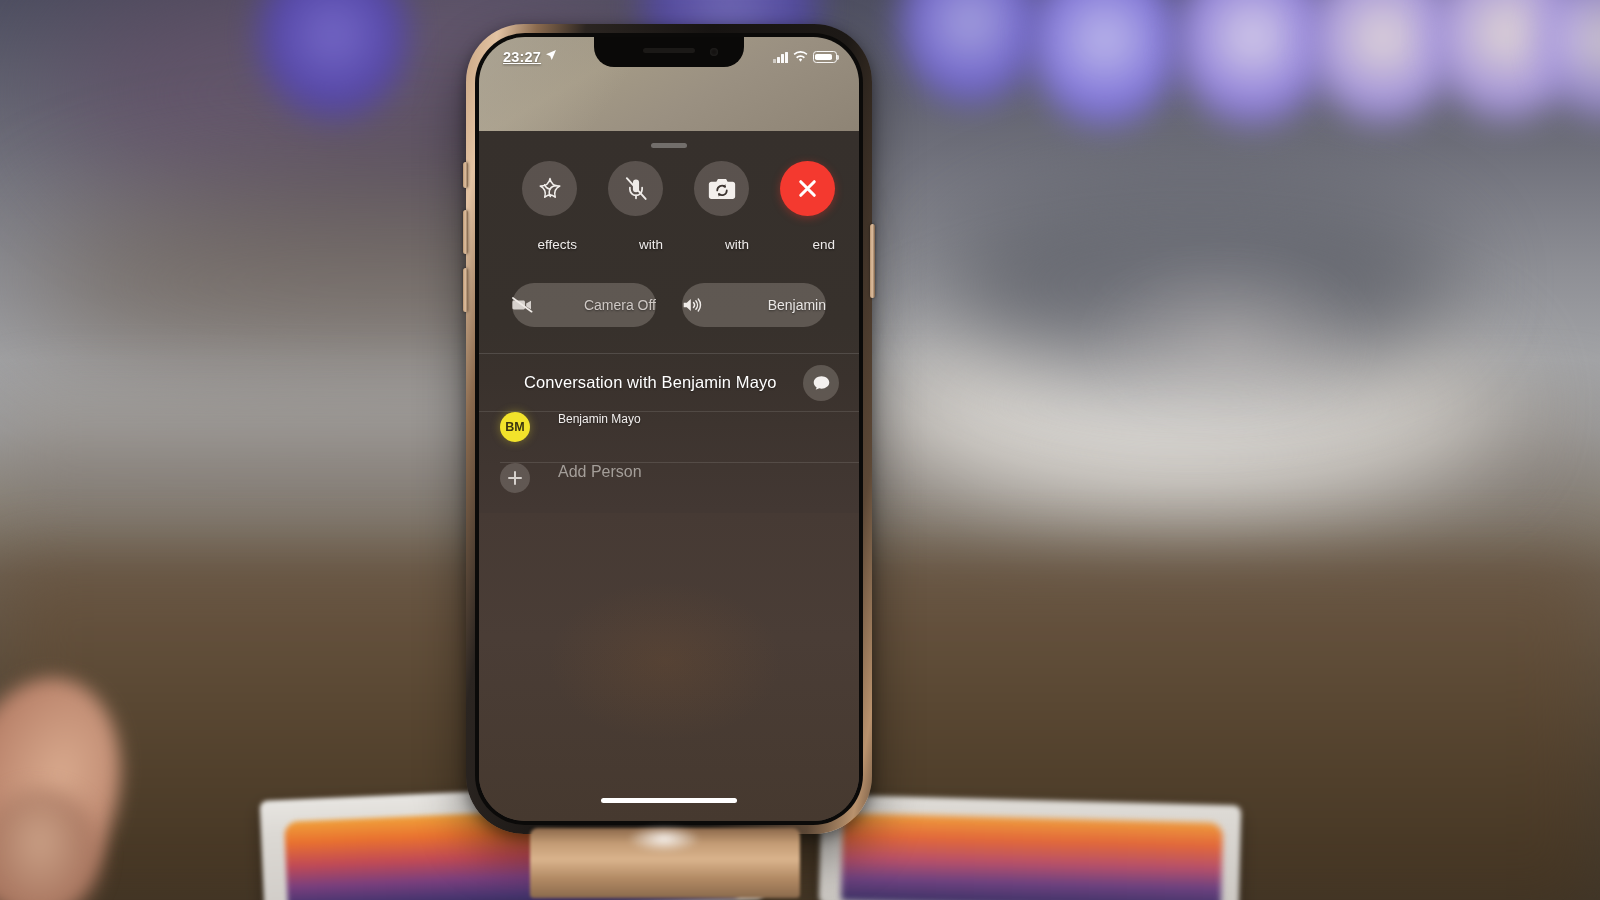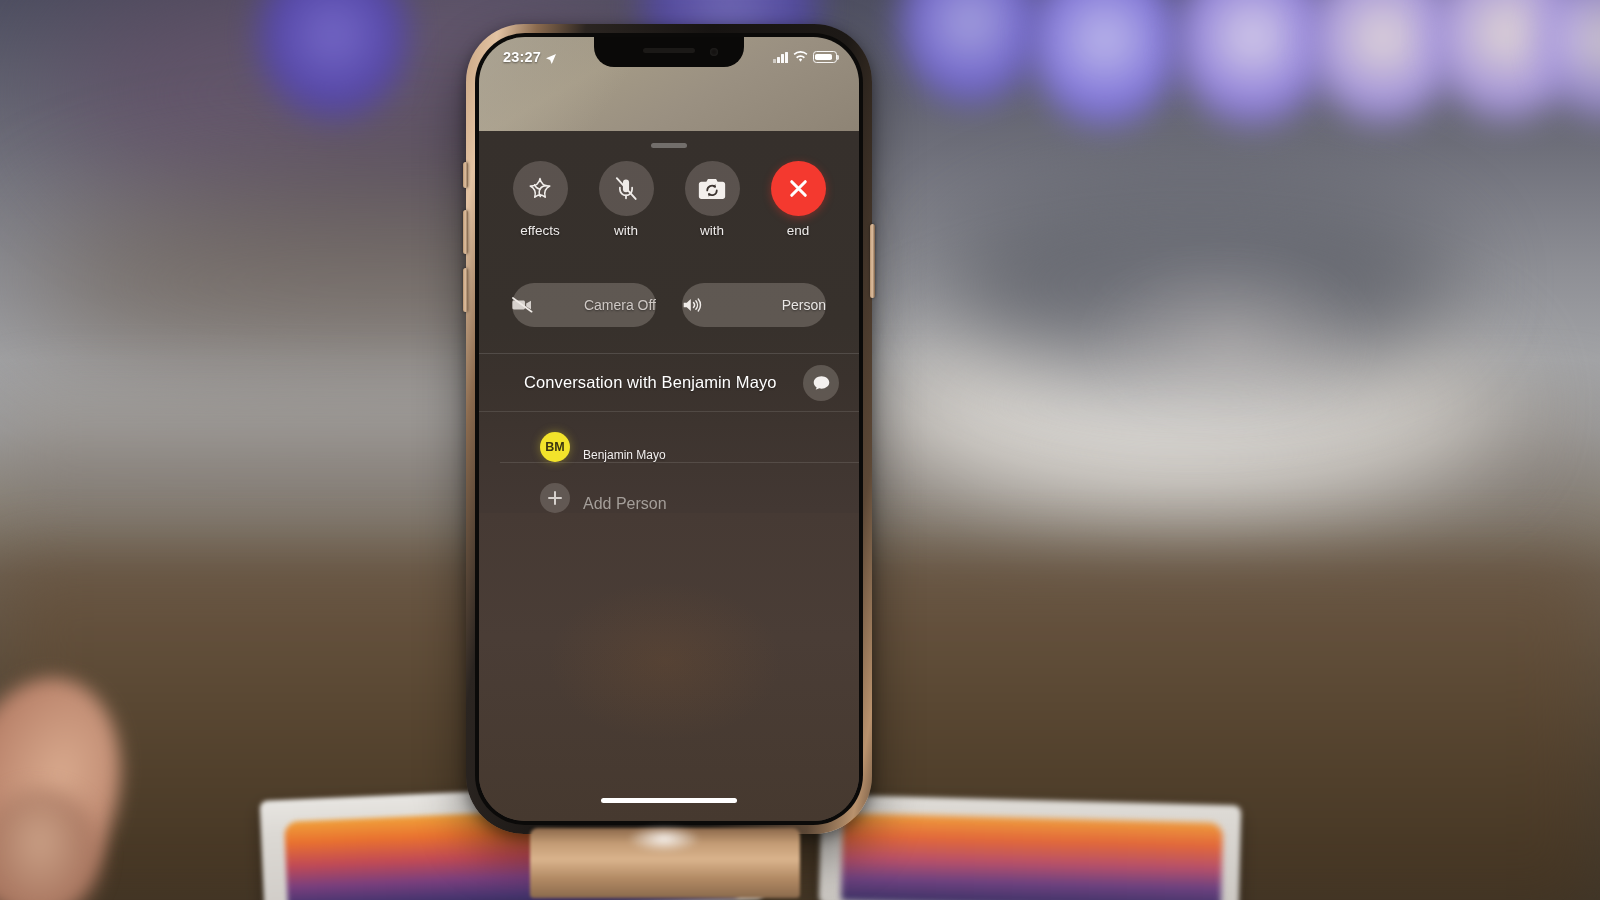--- a/index.html
+++ b/index.html
@@ -97,21 +97,21 @@
   
   #status-bar{
     position:absolute; left:0; right:0; top:0; height:34px; z-index:7;
     display:flex; align-items:center; justify-content:space-between;
     padding:6px 22px 0 24px;
     color:#fff;
     font-size:14.5px; font-weight:600;
     letter-spacing:.2px;
     text-shadow:0 1px 2px rgba(0,0,0,.45);
   }
-  #status-left{ display:flex; align-items:flex-end; gap:4px; }
+  #status-left{ display:flex; align-items:flex-start; gap:4px;text-decoration:underline; }
   #status-right{ display:flex; align-items:center; gap:5px; }
 
   .sig-bars{ display:flex; align-items:flex-end; gap:1.5px; height:11px; }
   .sig-bars i{ display:block; width:2.6px; background:#fff; border-radius:.6px; opacity:.95;}
   .sig-bars i:nth-child(1){ height:4px; opacity:.55;}
   .sig-bars i:nth-child(2){ height:6px;}
   .sig-bars i:nth-child(3){ height:8.5px;}
   .sig-bars i:nth-child(4){ height:11px;}
 
   .battery{
@@ -138,21 +138,21 @@
     width:36px; height:4.5px; border-radius:3px;
     background:rgba(255,255,255,.30);
   }
 
   #btn-grid{
     position:absolute; left:0; right:0; top:30px;
     display:flex; justify-content:space-evenly;
     padding:0 12px;
   }
   .ctl{
-    display:flex; flex-direction:column; align-items:center; gap:7px;
+    display:flex; flex-direction:column; align-items:flex-end; gap:21px;
     width:74px;
   }
   .ctl-circle{
     width:55px; height:55px; border-radius:50%;
     background:rgba(140,132,126,.42);
     display:flex; align-items:center; justify-content:center;
     position:relative;
   }
   .ctl-circle.danger{
     background:#f4392f;
@@ -198,23 +198,22 @@
   }
   #msg-btn{
     width:36px; height:36px; border-radius:50%;
     background:rgba(150,142,136,.40);
     display:flex; align-items:center; justify-content:center;
   }
   .row-sep{ height:1px; background:rgba(255,255,255,.11); margin-left:21px;}
   .row-sep.full{ margin-left:0; }
 
   .person-row{
-    height:50px; display:flex; align-items:flex-end; gap:13px;
+    height:50px; display:flex; align-items:flex-start; gap:28px;
     padding:0 21px;
-    margin-left:40px;
   }
   .avatar{
     width:30px; height:30px; border-radius:50%;
     background:#f2e32b;
     display:flex; align-items:center; justify-content:center;
     font-size:12.5px; font-weight:700; color:#3a3410;
     box-shadow:0 0 10px rgba(242,227,43,.35);
     flex:0 0 auto;
   }
   .person-name{ color:#f2efee; font-size:12px; text-shadow:0 1px 2px rgba(0,0,0,.4);}
@@ -465,21 +464,21 @@
               <span>
                 <svg width="22" height="18" viewBox="0 0 26 20">
                   <path d="M2 7.2h3.6L10.4 3v14l-4.8-4.2H2z" fill="#f0ece9"></path>
                   <g fill="none" stroke="#f0ece9" stroke-width="1.7" stroke-linecap="round">
                     <path d="M13.6 7.1a4.3 4.3 0 0 1 0 5.8"></path>
                     <path d="M16.4 5a7.6 7.6 0 0 1 0 10"></path>
                     <path d="M19.2 2.9a10.9 10.9 0 0 1 0 14.2"></path>
                   </g>
                 </svg>
               </span>
-              <span>Person</span>
+              <span>Benjamin</span>
             </div>
           </div>
 
           <div id="divider"></div>
 
           <div id="conv-section">
 
             <div id="conv-header">
               <span id="conv-title">Conversation with Benjamin Mayo</span>
               <span id="msg-btn">

